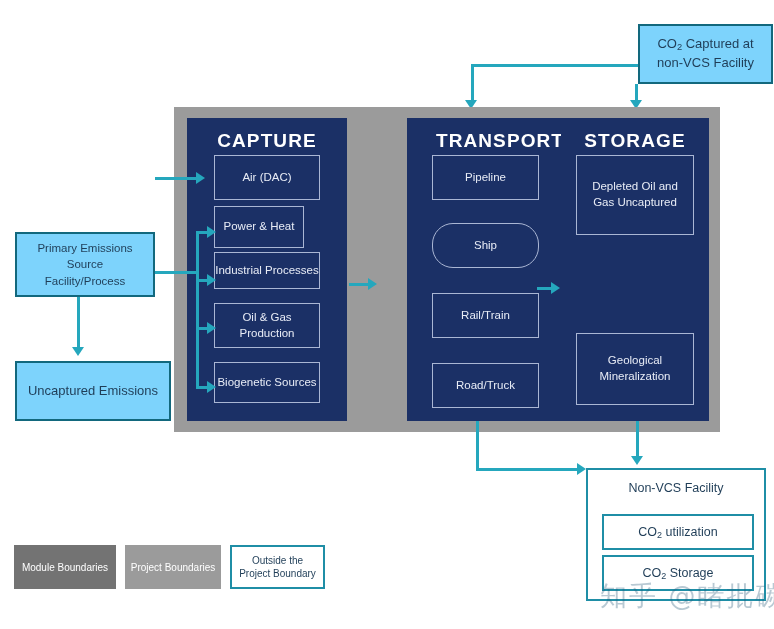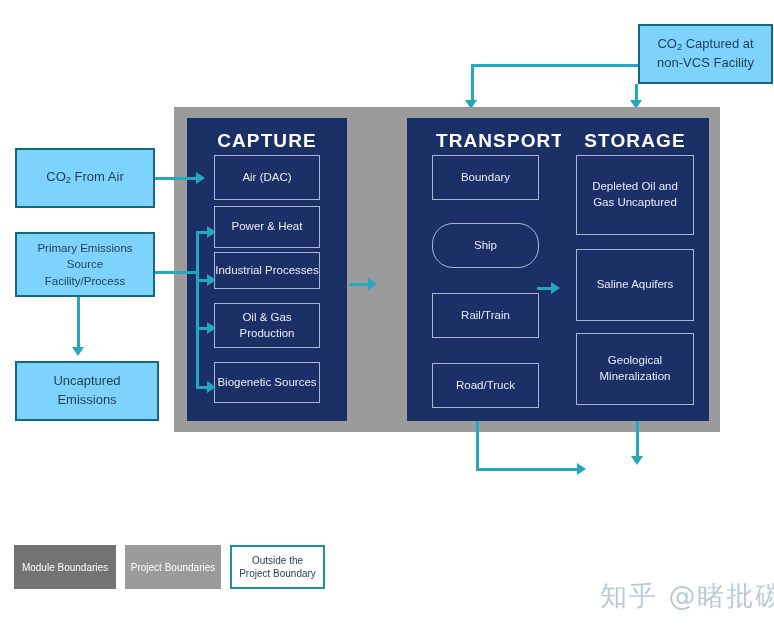--- a/index.html
+++ b/index.html
@@ -92,72 +92,66 @@
     <span><span>CO</span><sub>2</sub><span> Captured at non-VCS Facility</span></span>
   </div>
 
   <div class="abs project-boundary" style="left:174px;top:107px;width:546px;height:325px;"></div>
 
   <div class="abs module" style="left:187px;top:118px;width:160px;height:303px;">
     <div class="module-title">CAPTURE</div>
     <div class="abs sub-box" style="left:27px;top:37px;width:106px;height:45px;">
       <span>Air (DAC)</span>
     </div>
-    <div class="abs sub-box" style="left:27px;top:88px;width:106px;height:42px;">
+    <div class="abs sub-box" style="left:27px;top:88px;width:90px;height:42px;">
       <span>Power &amp; Heat</span>
     </div>
     <div class="abs sub-box" style="left:27px;top:134px;width:106px;height:37px;">
       <span>Industrial Processes</span>
     </div>
     <div class="abs sub-box" style="left:27px;top:185px;width:106px;height:45px;padding:0 6px;">
       <span>Oil &amp; Gas Production</span>
     </div>
     <div class="abs sub-box" style="left:27px;top:244px;width:106px;height:41px;">
       <span>Biogenetic Sources</span>
     </div>
   </div>
 
   <div class="abs module" style="left:395px;top:118px;width:186px;height:303px;margin-left:12px;">
     <div class="module-title">TRANSPORT</div>
     <div class="abs sub-box" style="left:25px;top:37px;width:107px;height:45px;">
-      <span>Boundary</span>
+      <span>Pipeline</span>
     </div>
     <div class="abs sub-box" style="left:25px;top:105px;width:107px;height:45px;border-radius:21px;">
       <span>Ship</span>
     </div>
     <div class="abs sub-box" style="left:25px;top:175px;width:107px;height:45px;">
       <span>Rail/Train</span>
     </div>
     <div class="abs sub-box" style="left:25px;top:245px;width:107px;height:45px;">
       <span>Road/Truck</span>
     </div>
   </div>
 
   <div class="abs module" style="left:561px;top:118px;width:148px;height:303px;">
     <div class="module-title">STORAGE</div>
     <div class="abs sub-box" style="left:15px;top:37px;width:118px;height:80px;padding:0 8px;">
       <span>Depleted Oil and Gas Uncaptured</span>
     </div>
-    <div class="abs sub-box" style="left:15px;top:131px;width:118px;height:72px;">
-      <span>Saline Aquifers</span>
-    </div>
     <div class="abs sub-box" style="left:15px;top:215px;width:118px;height:72px;padding:0 8px;">
       <span>Geological Mineralization</span>
     </div>
   </div>
 
   <div class="abs conn conn-h" style="left:349px;top:283px;width:20px;"></div>
   <div class="abs arrow-r" style="left:368px;top:277.5px;"></div>
 
   <div class="abs conn conn-h" style="left:537px;top:287px;width:15px;"></div>
   <div class="abs arrow-r" style="left:551px;top:281.5px;"></div>
 
-  <div class="abs tealbox" style="left:15px;top:148px;width:140px;height:60px;">
-    <span><span>CO</span><sub>2</sub><span> From Air</span></span>
-  </div>
   <div class="abs conn conn-h" style="left:155px;top:177px;width:42px;"></div>
   <div class="abs arrow-r" style="left:196px;top:171.5px;"></div>
 
   <div class="abs tealbox small" style="left:15px;top:232px;width:140px;height:65px;padding:16px 8px;">
     <span>Primary Emissions Source Facility/Process</span>
   </div>
 
   <div class="abs conn conn-h" style="left:155px;top:271px;width:44px;"></div>
   <div class="abs conn conn-v" style="left:196px;top:231px;height:155px;"></div>
 
@@ -169,31 +163,40 @@
 
   <div class="abs conn conn-h" style="left:196px;top:327px;width:12px;"></div>
   <div class="abs arrow-r" style="left:207px;top:321.5px;"></div>
 
   <div class="abs conn conn-h" style="left:196px;top:386px;width:12px;"></div>
   <div class="abs arrow-r" style="left:207px;top:380.5px;"></div>
 
   <div class="abs conn conn-v" style="left:77px;top:297px;height:52px;"></div>
   <div class="abs arrow-d" style="left:71.5px;top:347px;"></div>
 
-  <div class="abs tealbox" style="left:15px;top:361px;width:144px;height:60px;padding:0 8px;">
+  <div class="abs tealbox" style="left:15px;top:361px;width:156px;height:60px;padding:0 8px;">
     <span>Uncaptured Emissions</span>
   </div>
 
   <div class="abs conn conn-v" style="left:476px;top:421px;height:50px;"></div>
   <div class="abs conn conn-h" style="left:476px;top:468px;width:102px;"></div>
   <div class="abs arrow-r" style="left:577px;top:462.5px;"></div>
 
   <div class="abs conn conn-v" style="left:636px;top:421px;height:37px;"></div>
   <div class="abs arrow-d" style="left:630.5px;top:456px;"></div>
 
+  <div class="abs facility-box" style="left:586px;top:468px;width:180px;height:133px;">
+    <div class="facility-title">Non-VCS Facility</div>
+    <div class="abs facility-sub" style="left:14px;top:44px;width:152px;height:36px;">
+      <span><span>CO</span><sub>2</sub><span> utilization</span></span>
+    </div>
+    <div class="abs facility-sub" style="left:14px;top:85px;width:152px;height:36px;">
+      <span><span>CO</span><sub>2</sub><span> Storage</span></span>
+    </div>
+  </div>
 
   <div class="abs legend-chip legend-navy" style="left:14px;top:545px;width:102px;height:44px;">
     <span>Module Boundaries</span>
   </div>
   <div class="abs legend-chip legend-gray" style="left:125px;top:545px;width:96px;height:44px;text-align:right;">
     <span>Project Boundaries</span>
   </div>
   <div class="abs legend-chip legend-white" style="left:230px;top:545px;width:95px;height:44px;padding:7px 5px;">
     <span>Outside the Project Boundary</span>
   </div>

